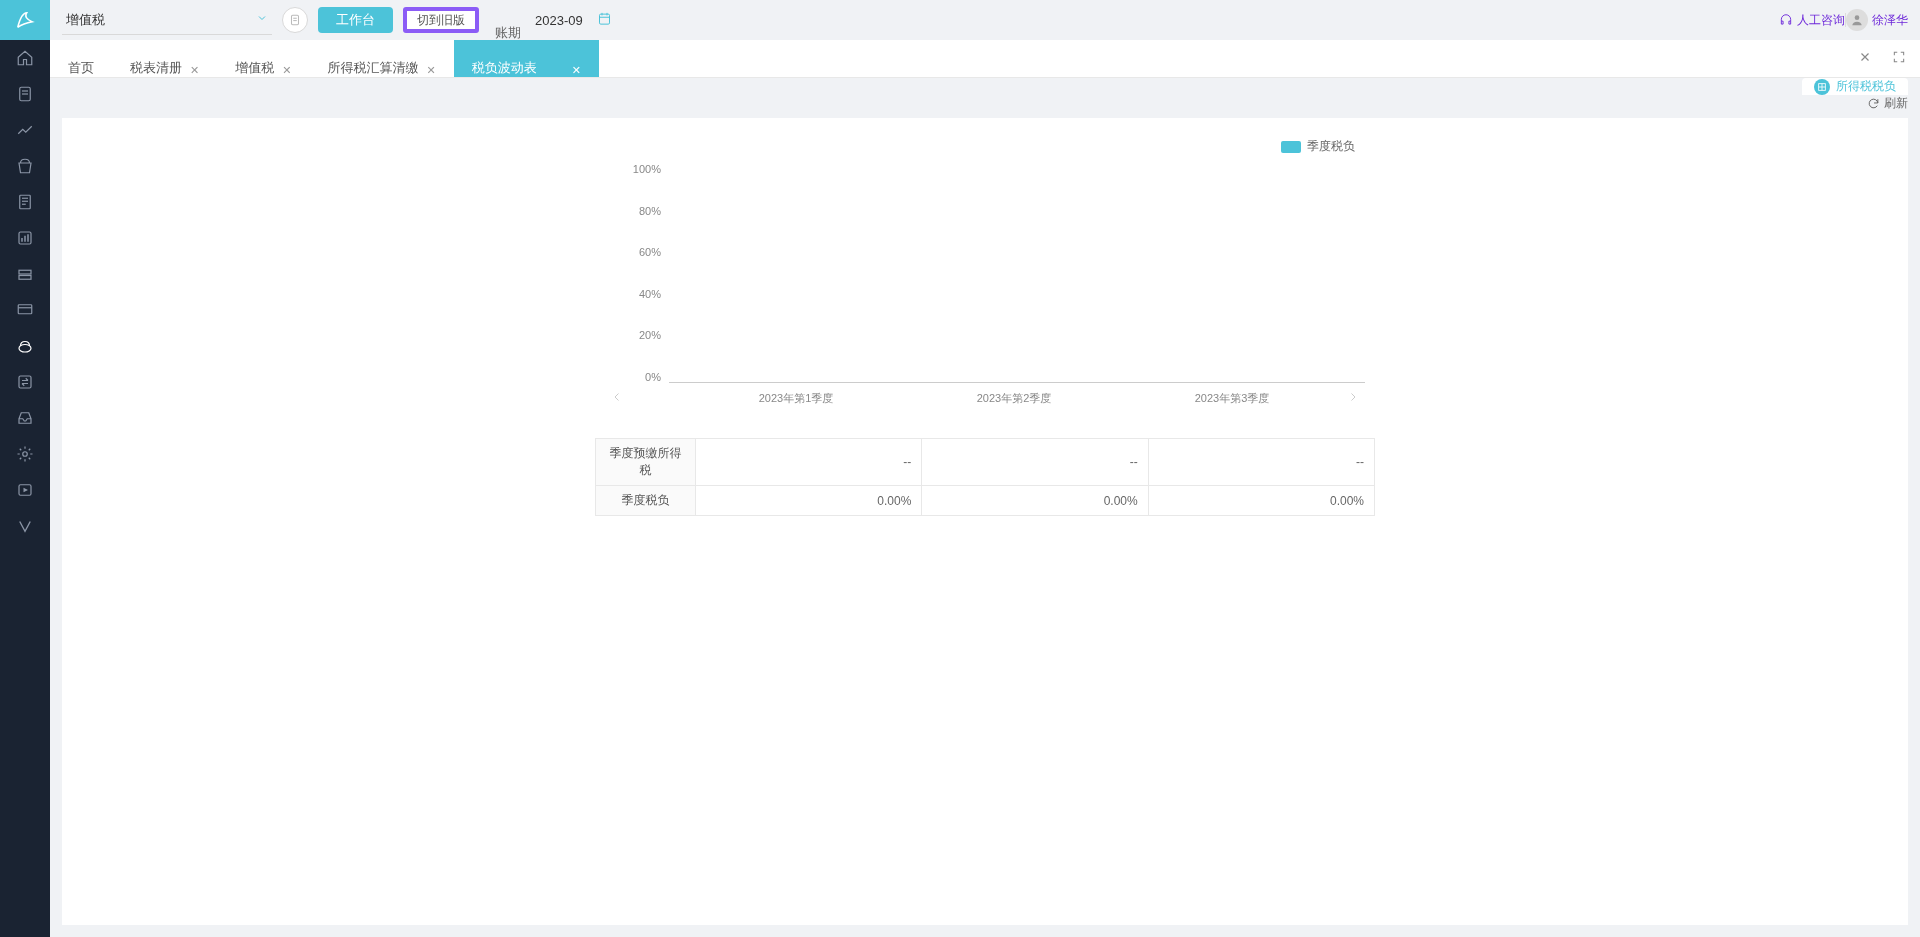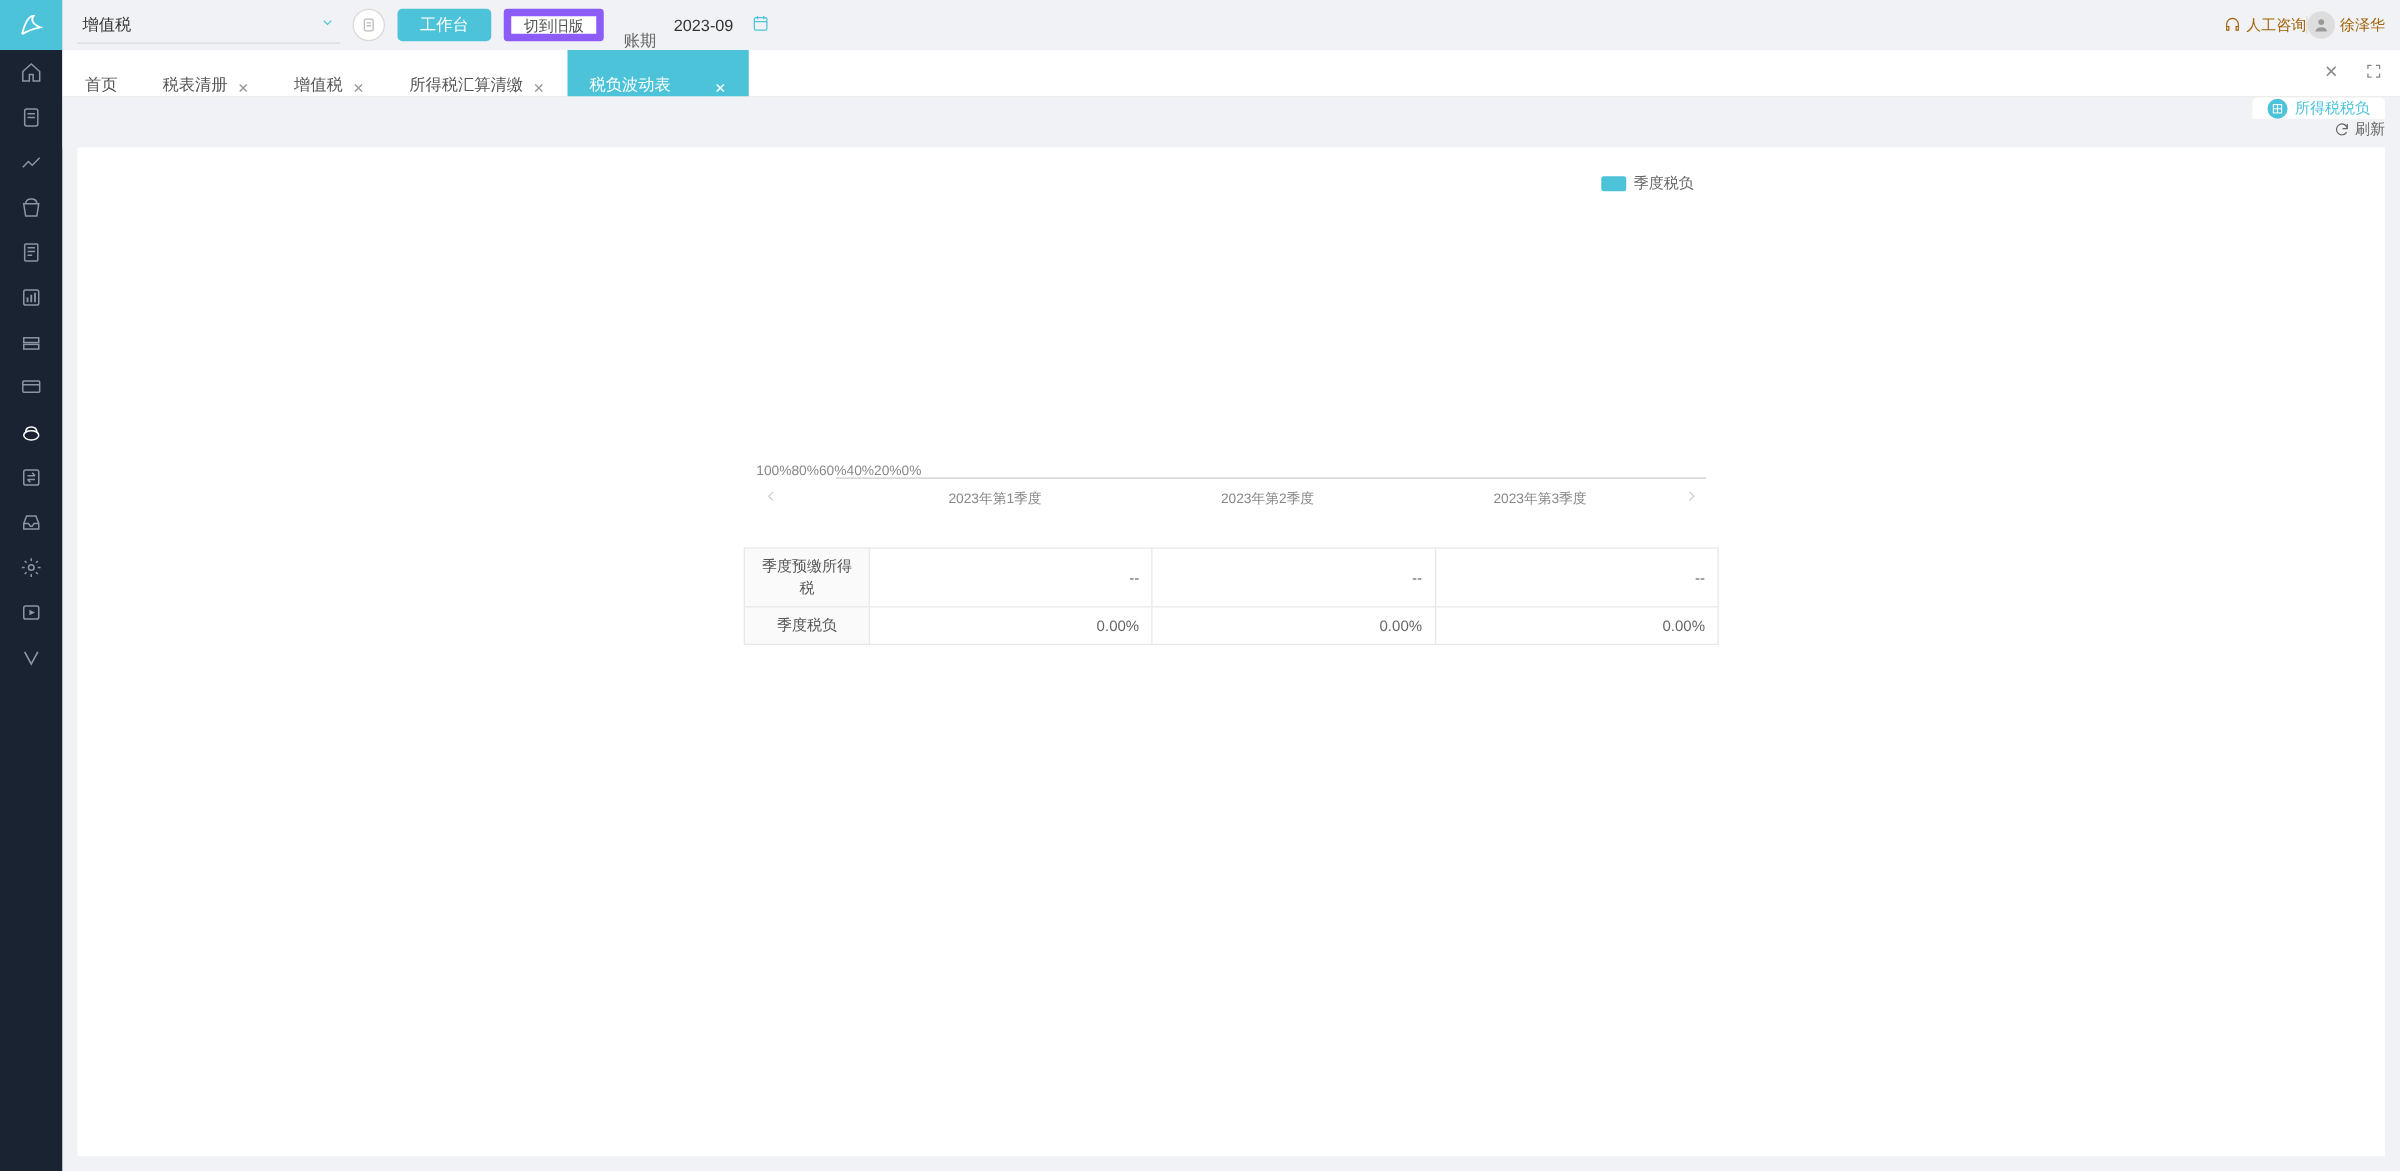--- a/index.html
+++ b/index.html
@@ -88,36 +88,36 @@
       border-radius: 4px;
       background: #4cc3d9;
       color: #fff;
       border: none;
       cursor: pointer;
       font-size: 13px;
     }
     .outline-btn {
       height: 26px;
       padding: 0 10px;
-      border: 6px solid #8b5cf6;
+      border: 4px solid #8b5cf6;
       background: #fff;
       color: #555;
       border-radius: 3px;
       cursor: pointer;
       font-size: 12px;
     }
     .period-label { color: #666; font-size: 13px; margin-left: 6px; margin-top: 25px; }
     .period-val { color: #333; font-size: 13px; margin-left: 4px; }
     .cal-icon { color: #4cc3d9; margin-left: 4px; cursor: pointer; }
     .header-right {
       margin-left: auto;
       display: flex;
       align-items: center;
       gap: 0;
-      color: #a16207;
+      color: #6d28d9;
     }
     .hr-item { display: flex; align-items: center; gap: 4px; cursor: pointer; font-size: 12px; }
     .hr-divider { width: 1px; height: 14px; background: #ddd; }
     .avatar { width: 22px; height: 22px; border-radius: 50%; background: #ddd; display: flex; align-items: center; justify-content: center; color: #999; }
     
     .tabbar {
       height: 38px;
       background: #fff;
       display: flex;
       align-items: stretch;
@@ -198,21 +198,21 @@
     }
     .legend-item { display: flex; align-items: center; gap: 6px; font-size: 12px; color: #666; }
     .legend-swatch { width: 20px; height: 12px; border-radius: 2px; background: #4cc3d9; }
     .chart-area {
       display: flex;
       height: 220px;
     }
     .y-axis {
       width: 64px;
       display: flex;
-      flex-direction: row;
+      flex-direction: column;
       justify-content: space-between;
       align-items: flex-end;
       padding-right: 8px;
       font-size: 11px;
       color: #888;
     }
     .plot {
       flex: 1;
       border-bottom: 1px solid #ccc;
       position: relative;

